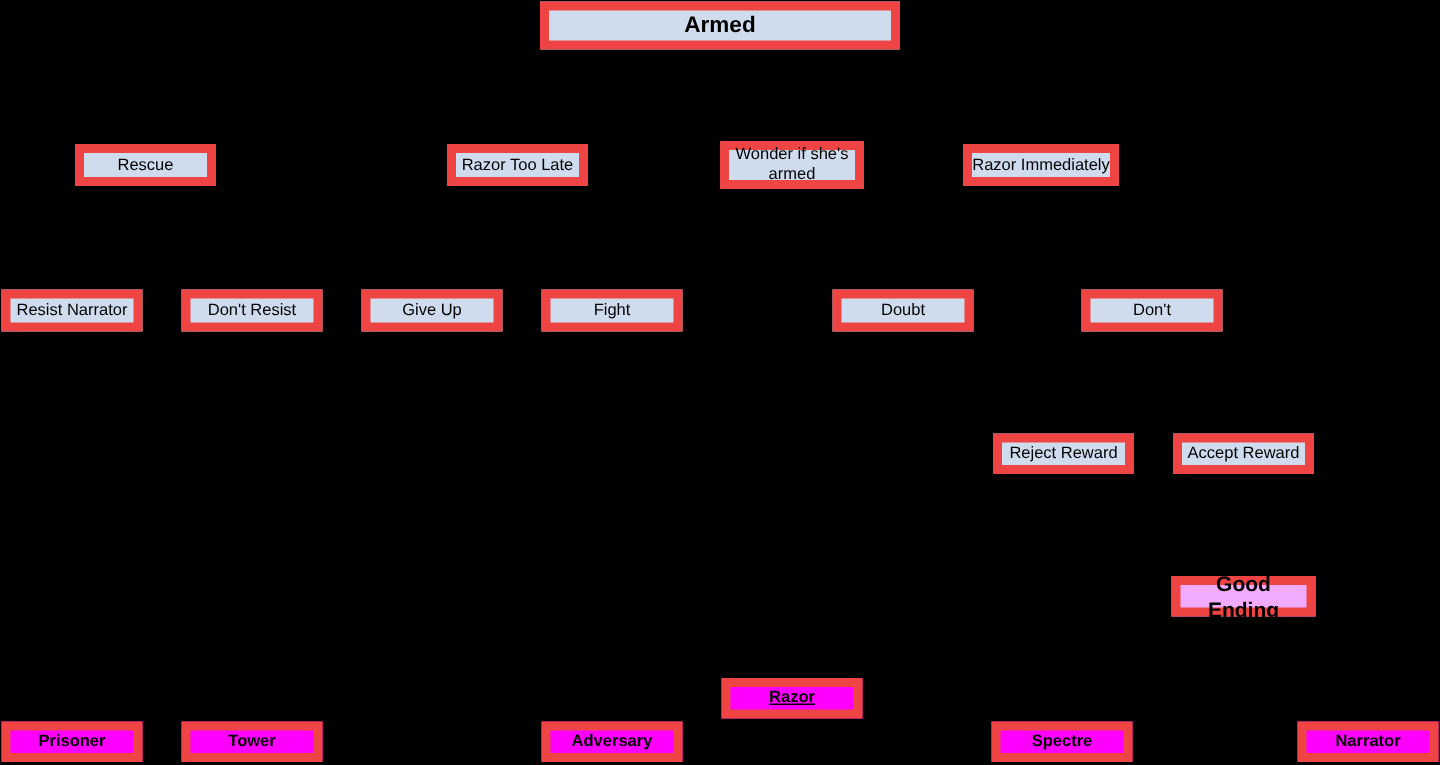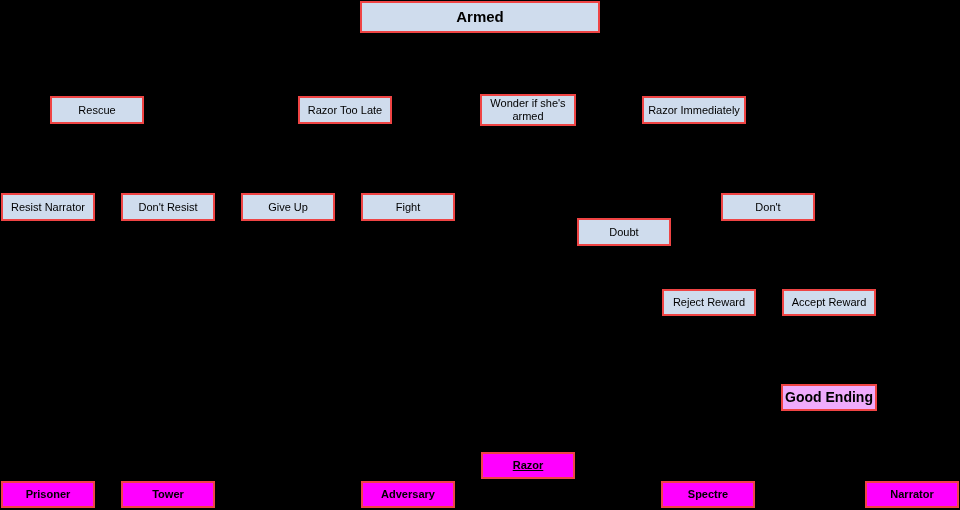--- a/index.html
+++ b/index.html
@@ -16,21 +16,21 @@
     font-family: "Liberation Sans", sans-serif;
   }
   .node {
     position: absolute;
     box-sizing: border-box;
     display: flex;
     align-items: center;
     justify-content: center;
     text-align: center;
     line-height: 1.15;
-    border: 2px solid #ef4444;
+    border: 6px solid #ef4444;
   }
   .node.title {
     background: #cfdced;
     color: #000000;
     font-size: 15px;
     font-weight: bold;
   }
   .node.choice {
     background: #cfdced;
     color: #000000;
@@ -72,21 +72,21 @@
     </div>
     <div class="node choice" style="left: 121px; top: 193px; width: 94px; height: 28px;">
       <span>Don't Resist</span>
     </div>
     <div class="node choice" style="left: 241px; top: 193px; width: 94px; height: 28px;">
       <span>Give Up</span>
     </div>
     <div class="node choice" style="left: 361px; top: 193px; width: 94px; height: 28px;">
       <span>Fight</span>
     </div>
-    <div class="node choice" style="left: 577px; top: 193px; width: 94px; height: 28px; margin-top: 25px;">
+    <div class="node choice" style="left: 555px; top: 193px; width: 94px; height: 28px;">
       <span>Doubt</span>
     </div>
     <div class="node choice" style="left: 721px; top: 193px; width: 94px; height: 28px;">
       <span>Don't</span>
     </div>
     <div class="node choice" style="left: 662px; top: 289px; width: 94px; height: 27px;">
       <span>Reject Reward</span>
     </div>
     <div class="node choice" style="left: 782px; top: 289px; width: 94px; height: 27px;">
       <span>Accept Reward</span>

